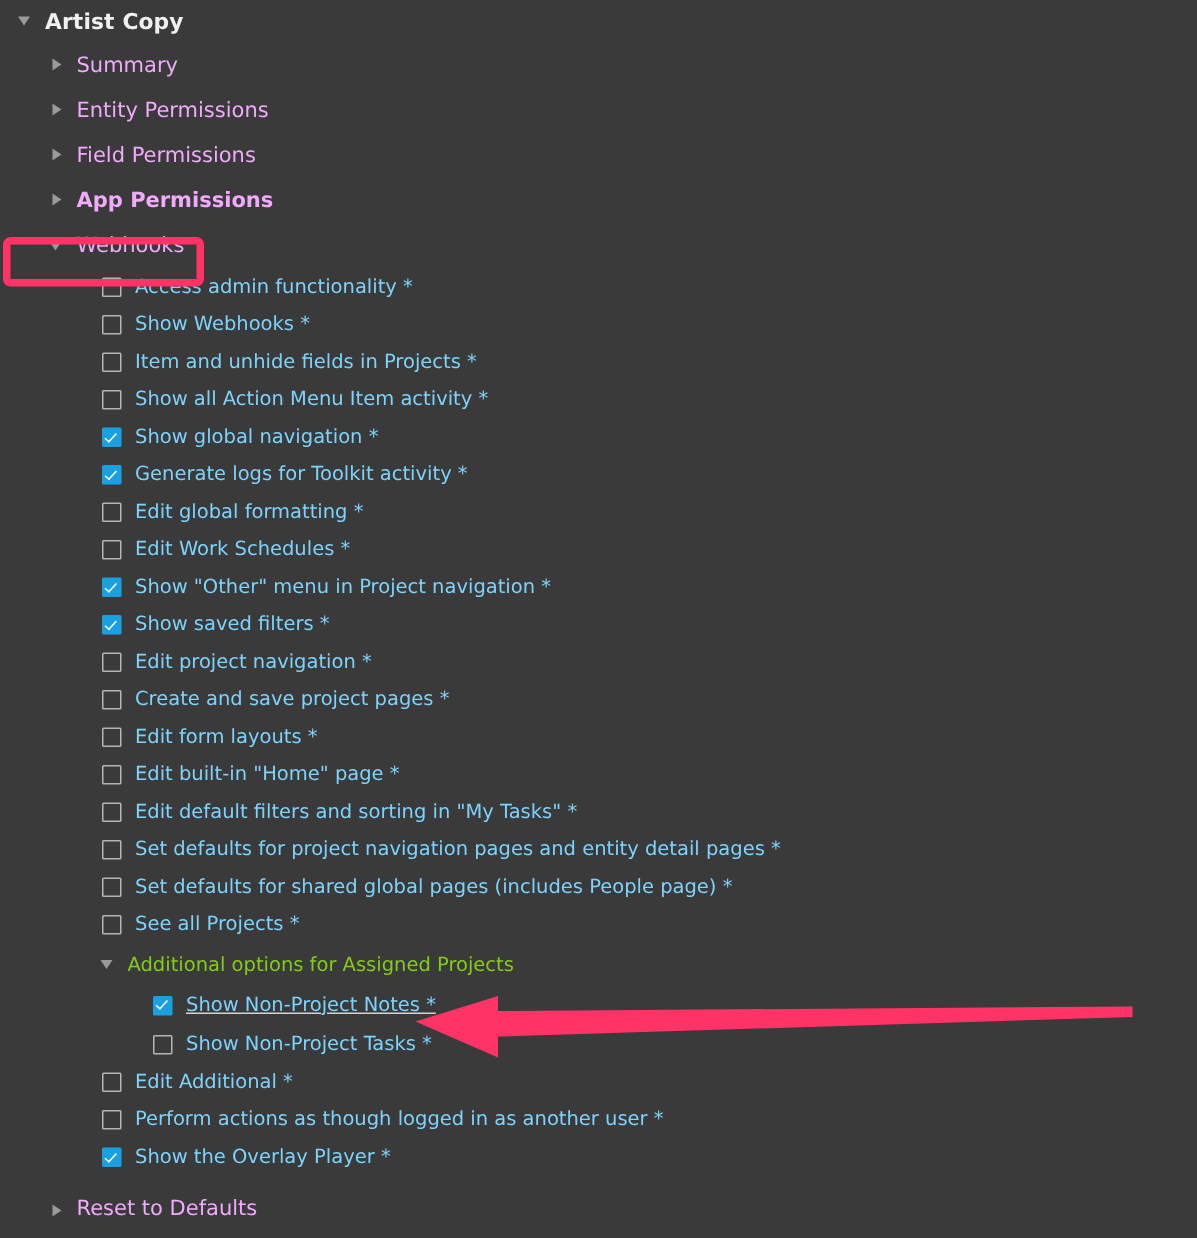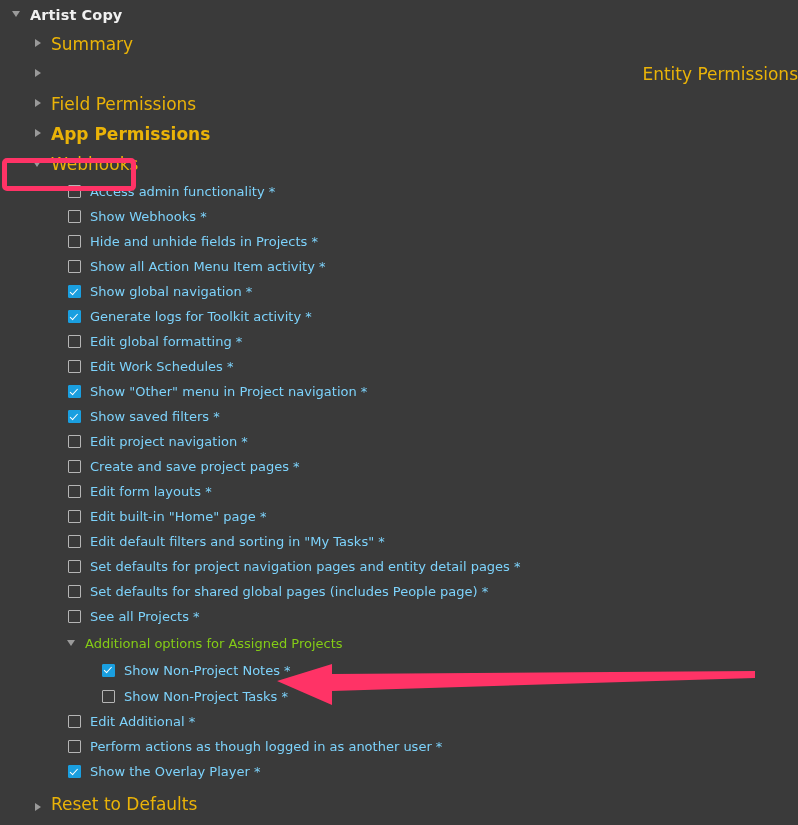--- a/index.html
+++ b/index.html
@@ -64,22 +64,22 @@
   }
 
   
   .tree-title {
     font-size: 14.5px;
     font-weight: bold;
     color: #f0f0f0;
     letter-spacing: 0.1px;
   }
   .tree-label {
-    font-size: 17px;
-    color: #eab308;
+    font-size: 14px;
+    color: #f0abfc;
   }
   .sub-label {
     font-size: 13px;
     color: #84cc16;
   }
 
   
   .cb {
     width: 13px;
     height: 13px;
@@ -150,21 +150,21 @@
   <div class="row ind-0" style="height:29px;">
     <span class="tri open"></span>
     <span class="tree-title">Artist Copy</span>
   </div>
 
   <div class="row ind-1" style="height:30px;">
     <span class="tri closed"></span>
     <span class="tree-label">Summary</span>
   </div>
 
-  <div class="row ind-1" style="height:30px;justify-content:space-between;">
+  <div class="row ind-1" style="height:30px;">
     <span class="tri closed"></span>
     <span class="tree-label">Entity Permissions</span>
   </div>
 
   <div class="row ind-1" style="height:30px;">
     <span class="tri closed"></span>
     <span class="tree-label">Field Permissions</span>
   </div>
 
   <div class="row ind-1" style="height:30px;font-weight:bold;">
@@ -184,21 +184,21 @@
       <span class="cb-label">Access admin functionality *</span>
     </div>
 
     <div class="row ind-cb">
       <span class="cb"></span>
       <span class="cb-label">Show Webhooks *</span>
     </div>
 
     <div class="row ind-cb">
       <span class="cb"></span>
-      <span class="cb-label">Hide and unhide fields in Projects *</span>
+      <span class="cb-label">Item and unhide fields in Projects *</span>
     </div>
 
     <div class="row ind-cb">
       <span class="cb"></span>
       <span class="cb-label">Show all Action Menu Item activity *</span>
     </div>
 
     <div class="row ind-cb">
       <span class="cb checked"></span>
       <span class="cb-label">Show global navigation *</span>
@@ -269,21 +269,21 @@
       <span class="cb-label">See all Projects *</span>
     </div>
 
   </div>
 
   <div class="row ind-sub-hdr" style="height:28px;">
     <span class="tri open"></span>
     <span class="sub-label">Additional options for Assigned Projects</span>
   </div>
 
-  <div class="row ind-sub-cb" style="height:26px;">
+  <div class="row ind-sub-cb" style="height:26px;text-decoration:underline;">
     <span class="cb checked"></span>
     <span class="cb-label">Show Non-Project Notes *</span>
   </div>
 
   <div class="row ind-sub-cb" style="height:26px;">
     <span class="cb"></span>
     <span class="cb-label">Show Non-Project Tasks *</span>
   </div>
 
   <div>

